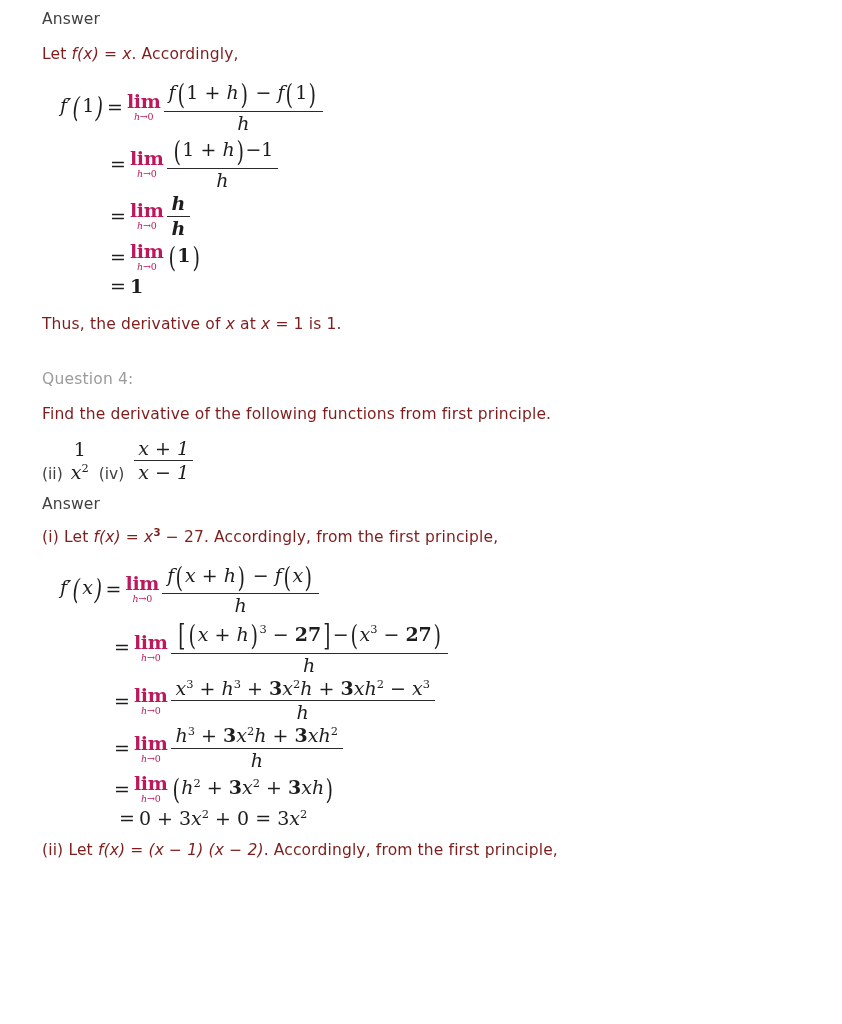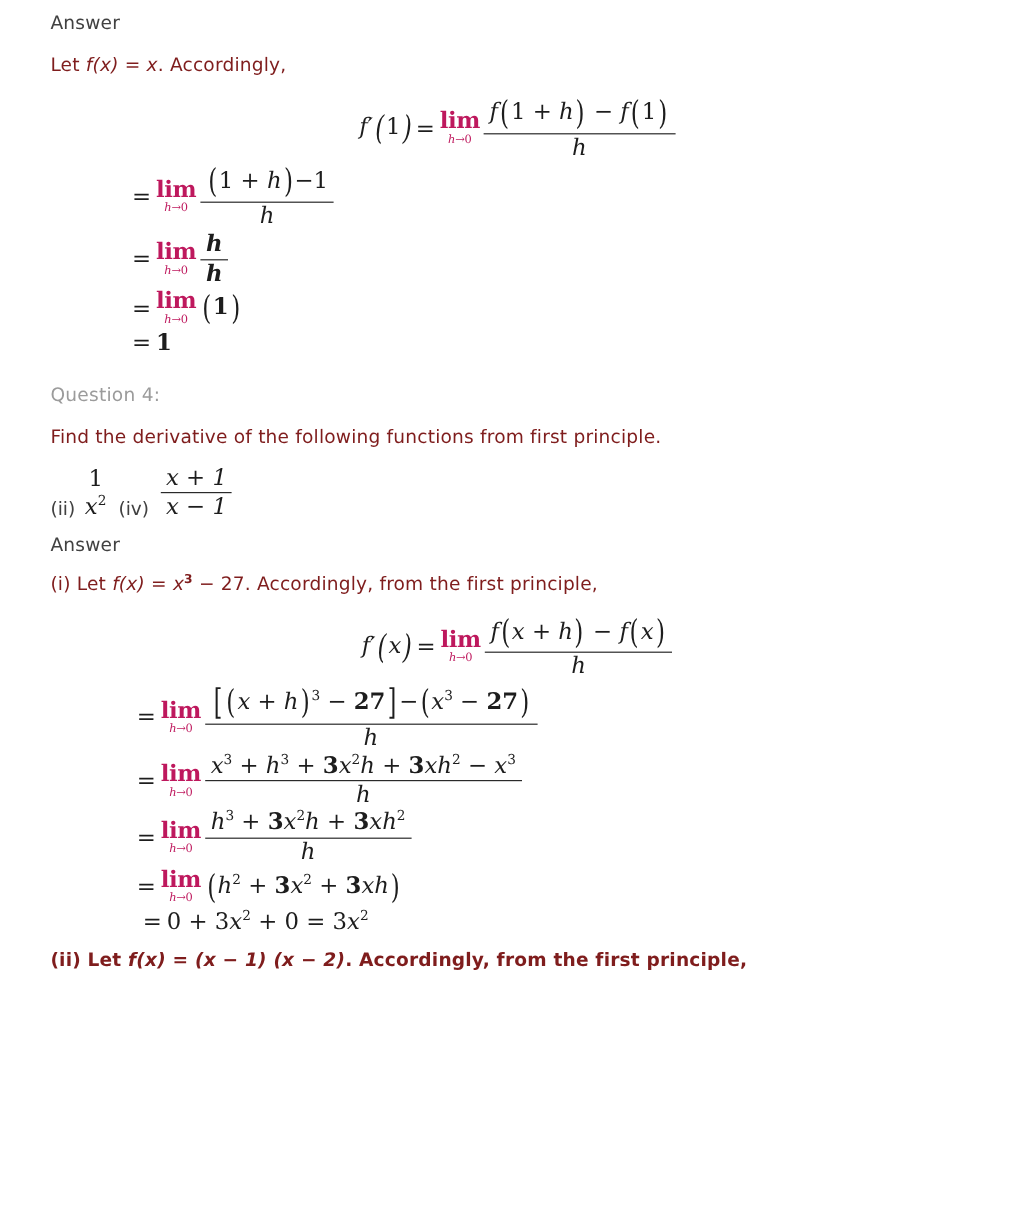--- a/index.html
+++ b/index.html
@@ -117,21 +117,21 @@
     vertical-align: middle;
   }
   .brk {
     display: inline-block;
     font-size: 1.55em;
     transform: scaleX(0.62);
     vertical-align: middle;
   }
 
   
-  .ind-1 { padding-left: 18px; justify-content: center; }
+  .ind-1 { padding-left: 18px; }
   .ind-2 { padding-left: 66px; }
   .ind-3 { padding-left: 70px; }
   .ind-4 { padding-left: 75px; }
 
   
   .inlinefrac {
     display: inline-flex;
     flex-direction: column;
     align-items: center;
     vertical-align: -0.55em;
@@ -212,20 +212,23 @@
       <span><span class="bigparen">(</span><span class="mn bold">1</span><span class="bigparen">)</span></span>
     </div>
 
     <div class="eqline ind-2">
       <span class="eqsign">=</span>
       <span style="font-weight:bold;">1</span>
     </div>
 
   </div>
 
+  <div class="prose" style="margin-top:14px;">
+    <span>Thus, the derivative of </span><span class="it">x</span><span> at </span><span class="it">x</span><span> = 1 is 1.</span>
+  </div>
 
   <div class="sep"></div>
 
   <div class="qheading">Question 4:</div>
 
   <div class="prose">Find the derivative of the following functions from first principle.</div>
 
 
   <div class="optsrow">
     <span>(ii)</span>
@@ -306,17 +309,17 @@
       <span><span class="bigparen">(</span><span class="mi">h</span><sup class="ms">2</sup>&nbsp;+&nbsp;<span class="mn bold">3</span><span class="mi">x</span><sup class="ms">2</sup>&nbsp;+&nbsp;<span class="mn bold">3</span><span class="mi">xh</span><span class="bigparen">)</span></span>
     </div>
 
     <div class="eqline ind-4">
       <span class="eqsign">=</span>
       <span><span class="mn">0</span>&nbsp;+&nbsp;<span class="mn">3</span><span class="mi">x</span><sup class="ms">2</sup>&nbsp;+&nbsp;<span class="mn">0</span>&nbsp;=&nbsp;<span class="mn">3</span><span class="mi">x</span><sup class="ms">2</sup></span>
     </div>
 
   </div>
 
-  <div class="prose" style="margin-top:8px;font-weight:bold;">
+  <div class="prose" style="margin-top:8px;">
     <span>(ii) Let </span><span class="it">f(x)</span><span> = </span><span class="it">(x − 1) (x − 2)</span><span>. Accordingly, from the first principle,</span>
   </div>
 
 </div>
 
 </body></html>

